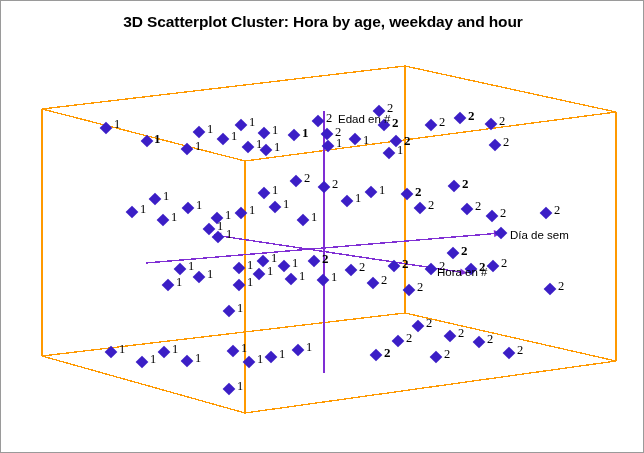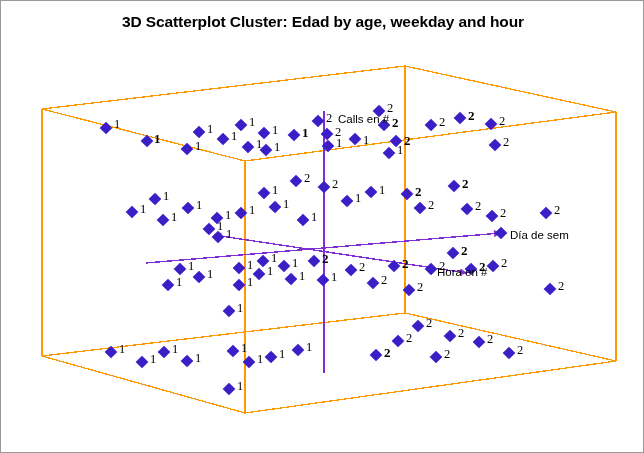--- a/index.html
+++ b/index.html
@@ -67,21 +67,21 @@
     white-space: nowrap;
     transform: translate(0, -50%);
     line-height: 1;
   }
 </style>
 </head>
 <body>
 
 <div id="chart-root">
 
-  <div id="plot-title">3D Scatterplot Cluster: Edad by age, weekday and hour</div>
+  <div id="plot-title">3D Scatterplot Cluster: Hora by age, weekday and hour</div>
 
   <svg id="scene" width="644" height="453" viewBox="0 0 644 453" xmlns="http://www.w3.org/2000/svg">
     <g id="frame-group">
         <line x1="41" y1="108" x2="404" y2="65" stroke="#ff9900" stroke-width="1.3" shape-rendering="crispEdges"></line>
         <line x1="244" y1="160" x2="615" y2="111" stroke="#ff9900" stroke-width="1.3" shape-rendering="crispEdges"></line>
         <line x1="41" y1="108" x2="244" y2="160" stroke="#ff9900" stroke-width="1.3" shape-rendering="crispEdges"></line>
         <line x1="404" y1="65" x2="615" y2="111" stroke="#ff9900" stroke-width="1.3" shape-rendering="crispEdges"></line>
         <line x1="41" y1="355" x2="404" y2="312" stroke="#ff9900" stroke-width="1.3" shape-rendering="crispEdges"></line>
         <line x1="244" y1="412" x2="615" y2="360" stroke="#ff9900" stroke-width="1.3" shape-rendering="crispEdges"></line>
         <line x1="41" y1="355" x2="244" y2="412" stroke="#ff9900" stroke-width="1.3" shape-rendering="crispEdges"></line>
@@ -258,17 +258,17 @@
       <div class="lbl" style="left: 443px; top: 353px;">2</div>
       <div class="pt" style="left: 449px; top: 335px;"></div>
       <div class="lbl" style="left: 457px; top: 332px;">2</div>
       <div class="pt" style="left: 478px; top: 341px;"></div>
       <div class="lbl" style="left: 486px; top: 338px;">2</div>
       <div class="pt" style="left: 508px; top: 352px;"></div>
       <div class="lbl" style="left: 516px; top: 349px;">2</div>
       <div class="pt" style="left: 500px; top: 232px;"></div>
     </div>
 
-  <div class="axlabel" id="ax-v" style="left:337px; top:119px;">Calls en #</div>
+  <div class="axlabel" id="ax-v" style="left:337px; top:119px;">Edad en #</div>
   <div class="axlabel" id="ax-d" style="left:509px; top:235px;">Día de sem</div>
   <div class="axlabel" id="ax-h" style="left:436px; top:272px;">Hora en #</div>
 
 </div>
 
 </body></html>

